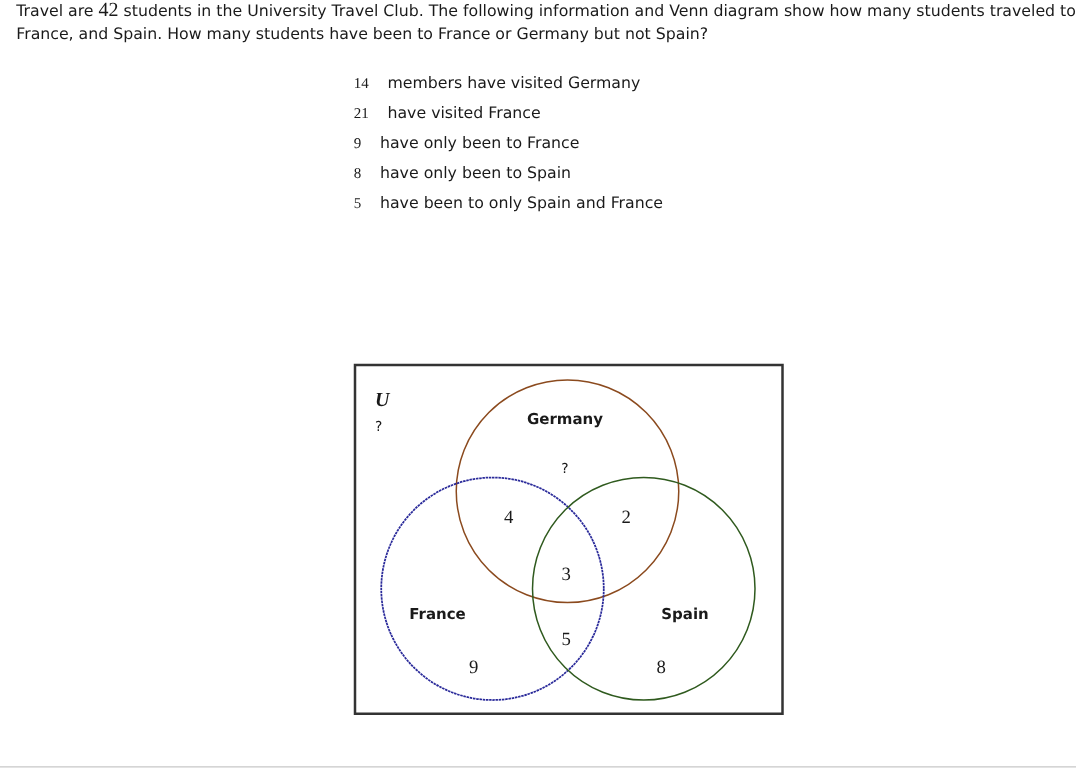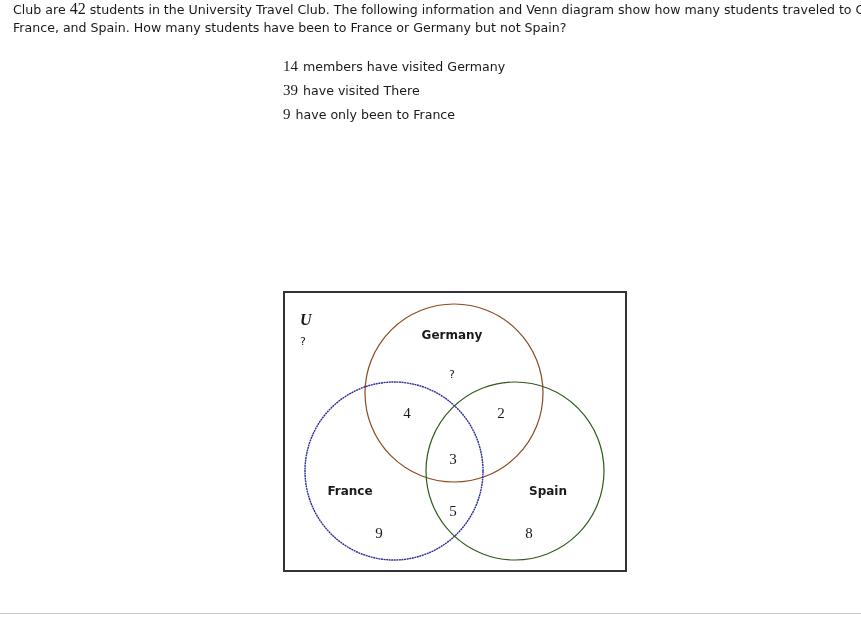--- a/index.html
+++ b/index.html
@@ -3,40 +3,42 @@
 <meta charset="utf-8">
 <style>
   html, body { margin: 0; padding: 0; background: #ffffff; }
   body { width: 861px; height: 620px; position: relative; overflow: hidden;
          font-family: "DejaVu Sans", "Liberation Sans", sans-serif; color: #1a1a1a; }
   .question { position: absolute; left: 13px; top: 0px; width: 900px;
               font-size: 12.6px; line-height: 18px; white-space: nowrap; }
   .question .num { font-family: "Liberation Serif", "DejaVu Serif", serif; font-size: 16px; margin-top: 24px; }
   .facts { position: absolute; left: 283px; top: 56px; }
   .fact { font-size: 12.6px; height: 24px; line-height: 20px; white-space: nowrap; }
-  .fact .num { font-family: "Liberation Serif", "DejaVu Serif", serif; font-size: 15px; margin-right: 5px; }
+  .fact .num { font-family: "Liberation Serif", "DejaVu Serif", serif; font-size: 12px; margin-right: 15px; }
   .venn { position: absolute; left: 0; top: 0; }
   .divider { position: absolute; left: 0; top: 613px; width: 861px; height: 1px; background: #c8c8c8; }
 </style>
 </head>
 <body>
 
 <div class="question">
   <div>
-    <span>Club are</span>
+    <span>Travel are</span>
     <span class="num">42</span>
     <span>students in the University Travel Club. The following information and Venn diagram show how many students traveled to Germany,</span>
   </div>
   <div>France, and Spain. How many students have been to France or Germany but not Spain?</div>
 </div>
 
 <div class="facts">
   <div class="fact"><span class="num">14</span><span>members have visited Germany</span></div>
-  <div class="fact"><span class="num">39</span><span>have visited There</span></div>
+  <div class="fact"><span class="num">21</span><span>have visited France</span></div>
   <div class="fact"><span class="num">9</span><span>have only been to France</span></div>
+  <div class="fact"><span class="num">8</span><span>have only been to Spain</span></div>
+  <div class="fact"><span class="num">5</span><span>have been to only Spain and France</span></div>
 </div>
 
 <svg class="venn" width="861" height="620" xmlns="http://www.w3.org/2000/svg">
   <rect x="284" y="292" width="342" height="279" fill="none" stroke="#333333" stroke-width="2"></rect>
   <circle cx="454" cy="393" r="89" fill="none" stroke="#8b4a1e" stroke-width="1.2"></circle>
   <circle cx="394" cy="471" r="89" fill="none" stroke="#2a2a9a" stroke-width="1.4" stroke-dasharray="2 0.6"></circle>
   <circle cx="515" cy="471" r="89" fill="none" stroke="#2f5a1e" stroke-width="1.2"></circle>
 
   <text x="300" y="325" font-family="Liberation Serif, DejaVu Serif, serif" font-size="16" font-weight="bold" font-style="italic" fill="#1a1a1a">U</text>
   <text x="300" y="345" font-family="DejaVu Sans, sans-serif" font-size="11" fill="#1a1a1a">?</text>

